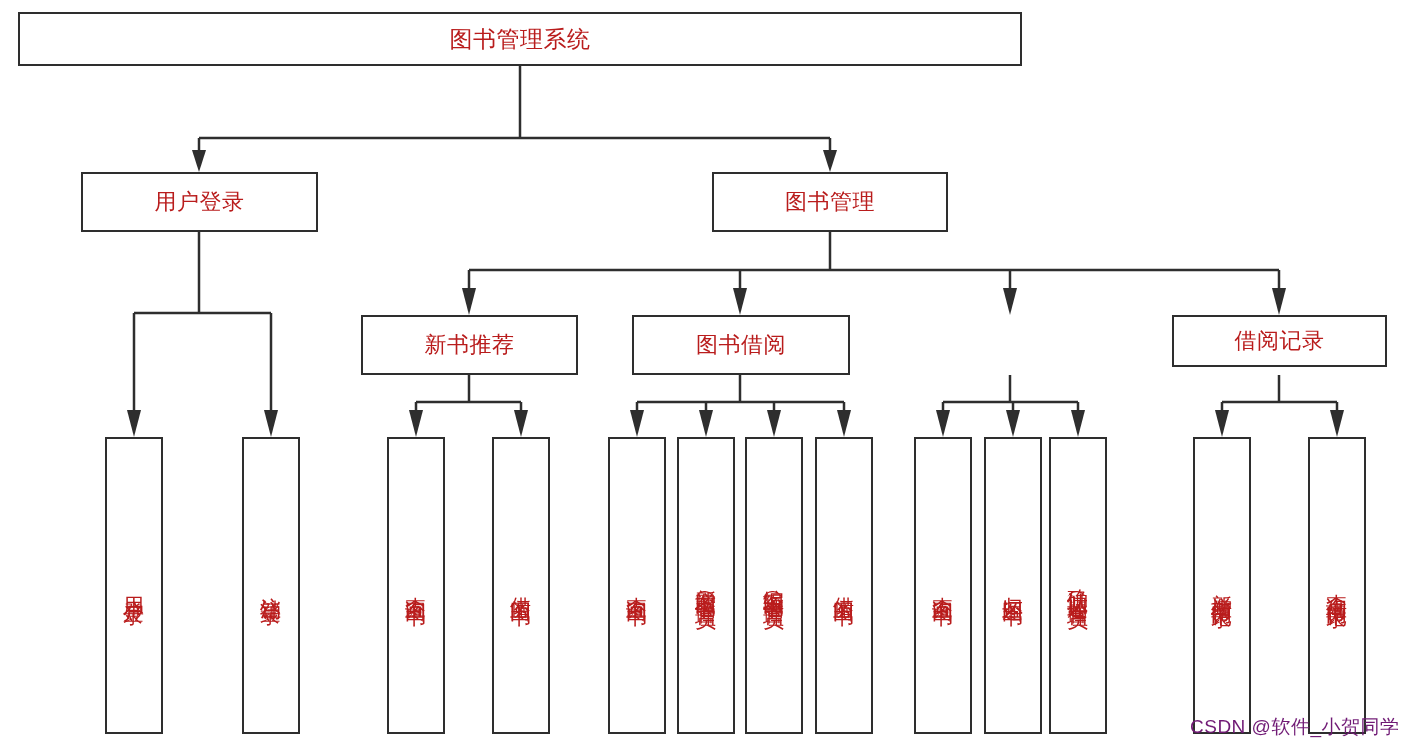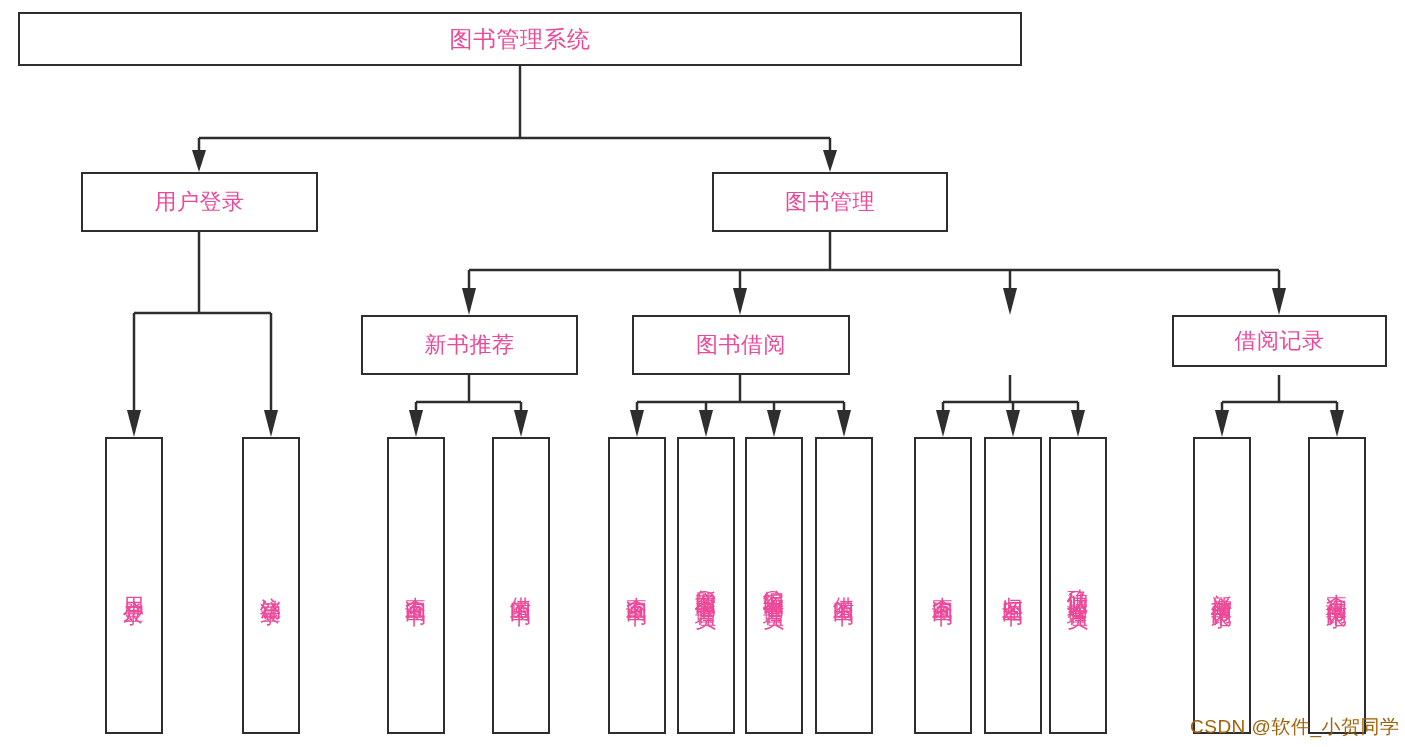--- a/index.html
+++ b/index.html
@@ -30,40 +30,40 @@
     position: absolute;
     box-sizing: border-box;
     background: #ffffff;
     border: 2.5px solid #2e2e2e;
     display: flex;
     align-items: center;
     justify-content: center;
     overflow: hidden;
   }
   .node-label {
-    color: #ec4899;
+    color: #b91c1c;
     font-size: 21px;
     line-height: 1.32;
     letter-spacing: 0.5px;
     white-space: nowrap;
     text-align: center;
   }
   .node-box.vertical .node-label {
     writing-mode: vertical-rl;
     text-orientation: upright;
     letter-spacing: 3px;
     line-height: 1;
   }
   .node-box.level-1 .node-label { font-size: 23px; }
   .node-box.level-2 .node-label { font-size: 22px; }
   .node-box.level-3 .node-label { font-size: 22px; }
   .node-box.leaf .node-label { font-size: 21px; }
   .watermark {
     position: absolute;
-    color: #a16207;
+    color: #701a75;
     font-size: 19px;
     letter-spacing: 0.5px;
     white-space: nowrap;
     pointer-events: none;
   }
 </style>
 </head>
 <body>
 
 <div id="diagram-root">

